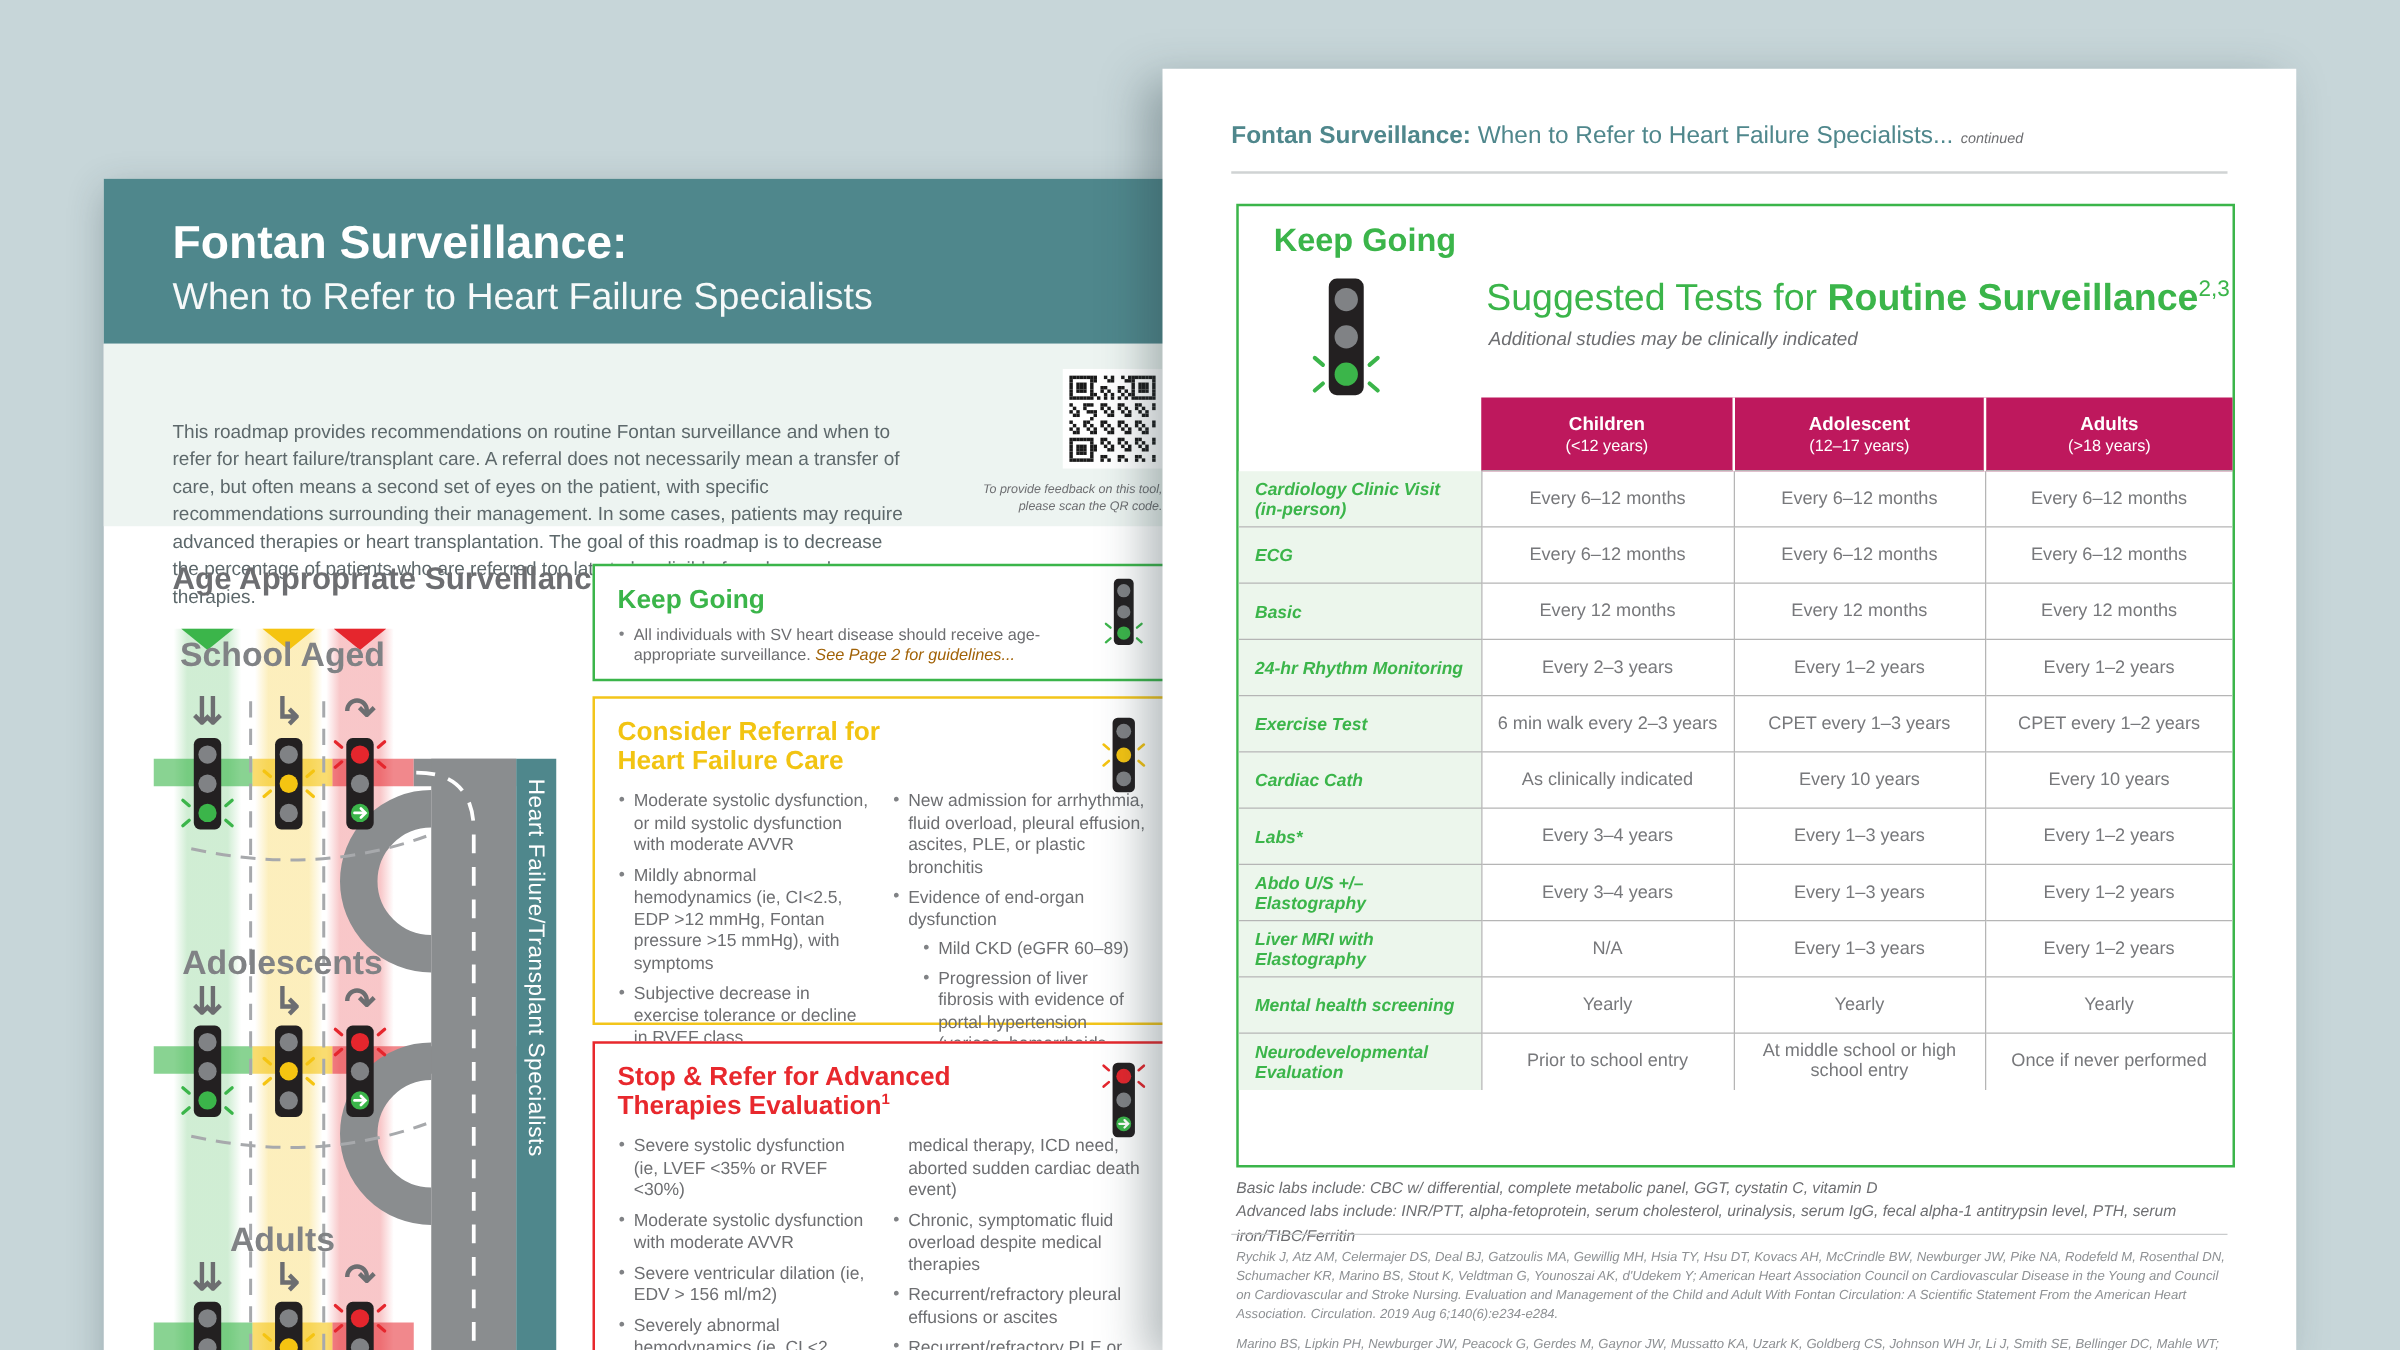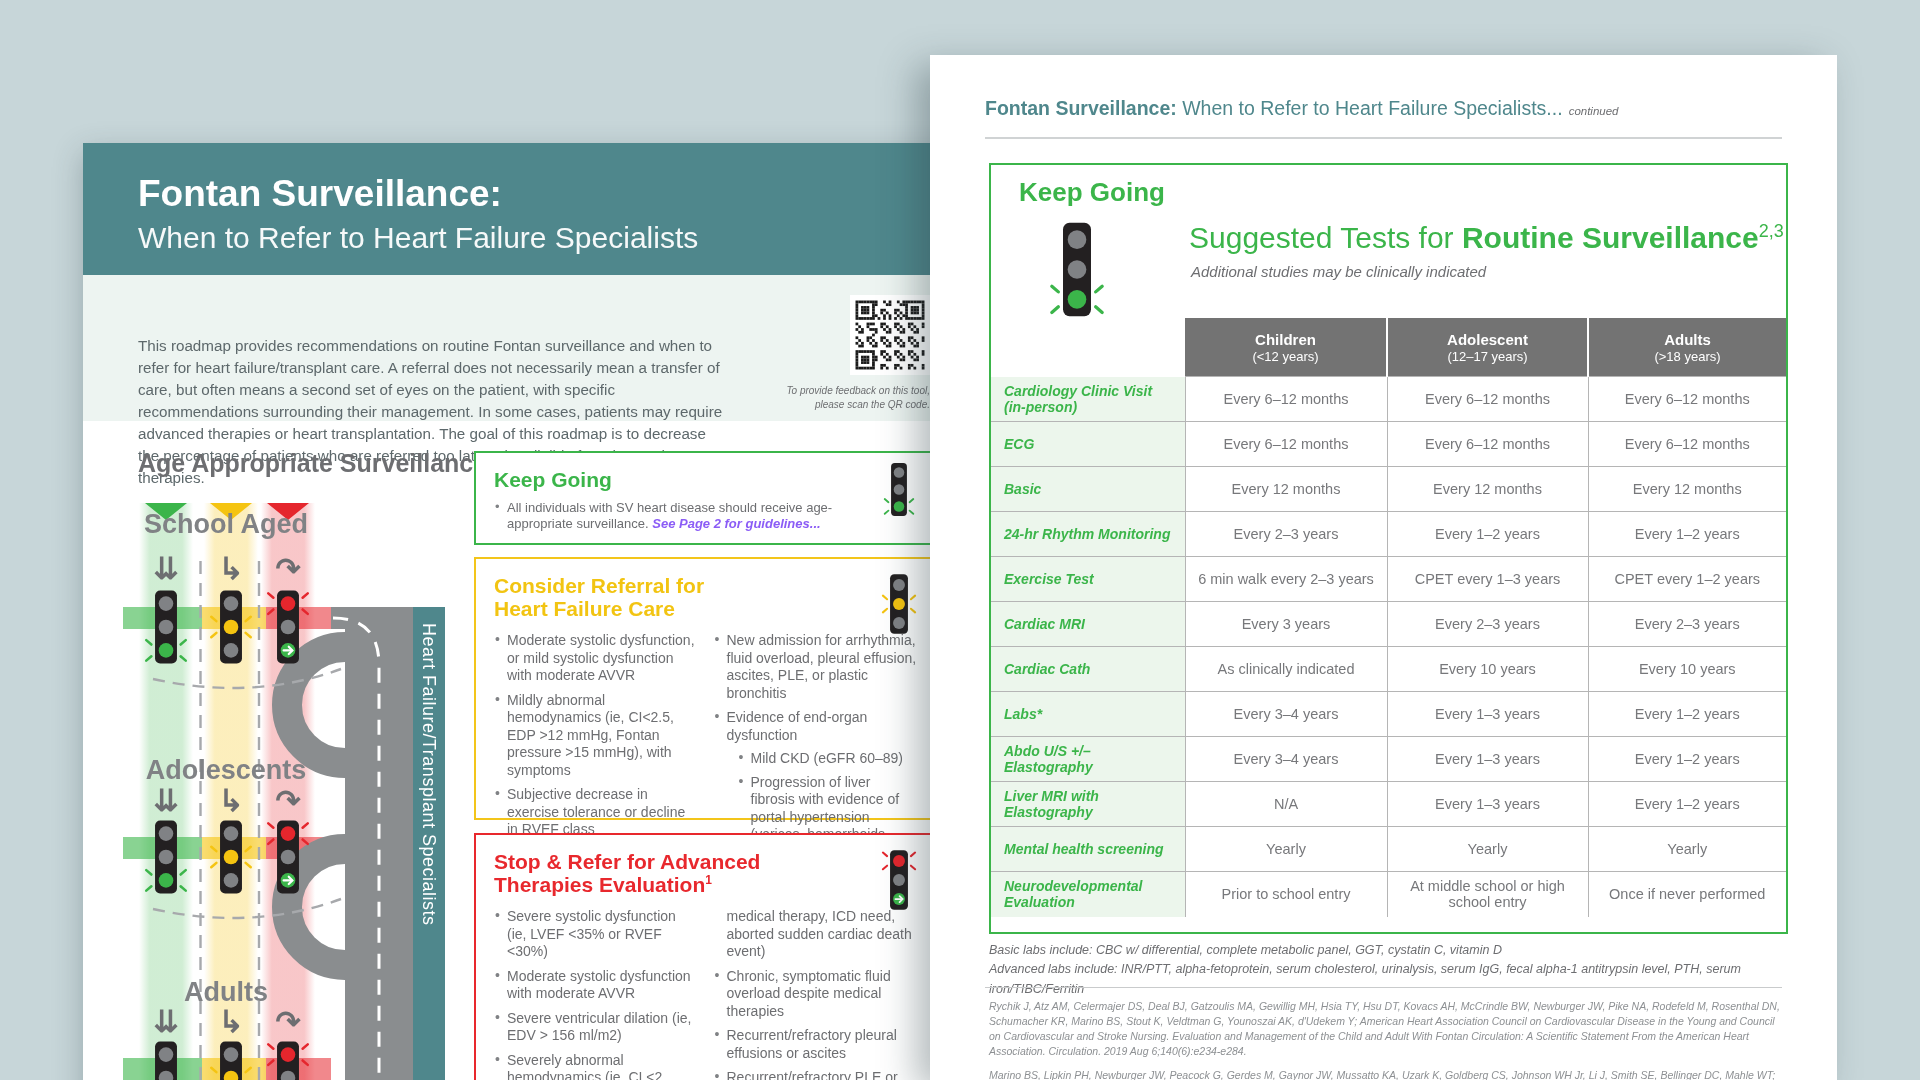--- a/index.html
+++ b/index.html
@@ -53,41 +53,41 @@
   #box-stop .box-title{color:#e8282d;margin-bottom:12px;}
   .box-title sup{font-size:12px;}
   .box-tl{position:absolute;}
   .bullets{margin:0;padding:0;list-style:none;font-size:14px;line-height:1.25;color:#6d6e71;}
   .bullets li{position:relative;padding-left:13px;margin-bottom:7px;}
   .bullets li::before{content:"\2022";position:absolute;left:1px;top:-1px;color:#808285;}
   .bullets li.no-marker::before{content:"";}
   .bullets ul.sub{list-style:none;margin:6px 0 0 0;padding-left:11px;}
   .bullets ul.sub li{margin-bottom:6px;}
   .kg-bullet{font-size:13px;max-width:345px;}
-  .green-link{color:#8b5cf6;font-weight:700;font-style:italic;}
+  .green-link{color:#a16207;font-weight:400;font-style:italic;}
   .box-cols{display:flex;gap:16px;}
   .box-cols .col{flex:1;min-width:0;}
 
   
   .rp-header{position:absolute;left:55px;top:42px;font-size:19.5px;color:#4f878c;white-space:nowrap;}
   .rp-header b{font-weight:700;}
   .rp-header .continued{font-size:11.5px;font-style:italic;color:#6d6e71;margin-left:6px;}
   .rp-rule{position:absolute;left:55px;top:82px;width:797px;border-top:2px solid #d0d3d4;}
   .green-box{position:absolute;left:59px;top:108px;width:799px;height:771px;border:2px solid #3bb54a;box-sizing:border-box;background:#fff;}
   .rp-keepgoing{position:absolute;left:28px;top:12px;font-size:26px;font-weight:700;color:#3bb54a;}
   .rp-tl{position:absolute;left:58px;top:56px;}
   .rp-heading{position:absolute;left:198px;top:56px;font-size:30px;color:#3bb54a;white-space:nowrap;}
   .rp-heading b{font-weight:700;}
   .rp-heading sup{font-size:18px;}
   .rp-subheading{position:absolute;left:200px;top:98px;font-size:15px;font-style:italic;color:#6d6e71;}
   table.surv{position:absolute;left:0;top:153px;width:795px;border-collapse:collapse;table-layout:fixed;}
   table.surv col.c0{width:194px;}table.surv col.c1{width:202px;}
   table.surv col.c2{width:201px;}table.surv col.c3{width:198px;}
   .corner{background:transparent;border:none;}
-  .colhead{background:#737373;color:#fff;text-align:center;padding:7px 4px;height:44px;}
+  .colhead{background:#be185d;color:#fff;text-align:center;padding:7px 4px;height:44px;}
   .colhead + .colhead{border-left:2px solid #fff;}
   .colhead .main{display:block;font-weight:700;font-size:15px;}
   .colhead .subl{display:block;font-weight:400;font-size:13px;margin-top:1px;}
   th.rowlabel{background:#ecf6ec;color:#3bb54a;font-style:italic;font-weight:700;font-size:14px;
     text-align:left;padding:5px 8px 5px 13px;border-bottom:1px solid #b5b5b5;border-right:1px solid #b5b5b5;height:45px;box-sizing:border-box;}
   td.val{border:1px solid #b5b5b5;text-align:center;color:#77787b;font-size:14.5px;padding:4px 8px;height:45px;box-sizing:border-box;}
   tr:last-child th.rowlabel,tr:last-child td.val{border-bottom:none;}
   td.val:last-child{border-right:none;}
   .rp-footnotes{position:absolute;left:59px;top:886px;width:780px;font-size:12.5px;font-style:italic;color:#6d6e71;line-height:1.55;}
   .rp-divider{position:absolute;left:55px;top:932px;width:797px;border-top:1px solid #c9cbcc;}
@@ -617,26 +617,20 @@
             <td class="val">Every 1–2 years</td>
             <td class="val">Every 1–2 years</td>
           </tr>
           <tr>
             <th class="rowlabel">Exercise Test</th>
             <td class="val">6 min walk every 2–3 years</td>
             <td class="val">CPET every 1–3 years</td>
             <td class="val">CPET every 1–2 years</td>
           </tr>
           <tr>
-            <th class="rowlabel">Cardiac MRI</th>
-            <td class="val">Every 3 years</td>
-            <td class="val">Every 2–3 years</td>
-            <td class="val">Every 2–3 years</td>
-          </tr>
-          <tr>
             <th class="rowlabel">Cardiac Cath</th>
             <td class="val">As clinically indicated</td>
             <td class="val">Every 10 years</td>
             <td class="val">Every 10 years</td>
           </tr>
           <tr>
             <th class="rowlabel">Labs*</th>
             <td class="val">Every 3–4 years</td>
             <td class="val">Every 1–3 years</td>
             <td class="val">Every 1–2 years</td>

